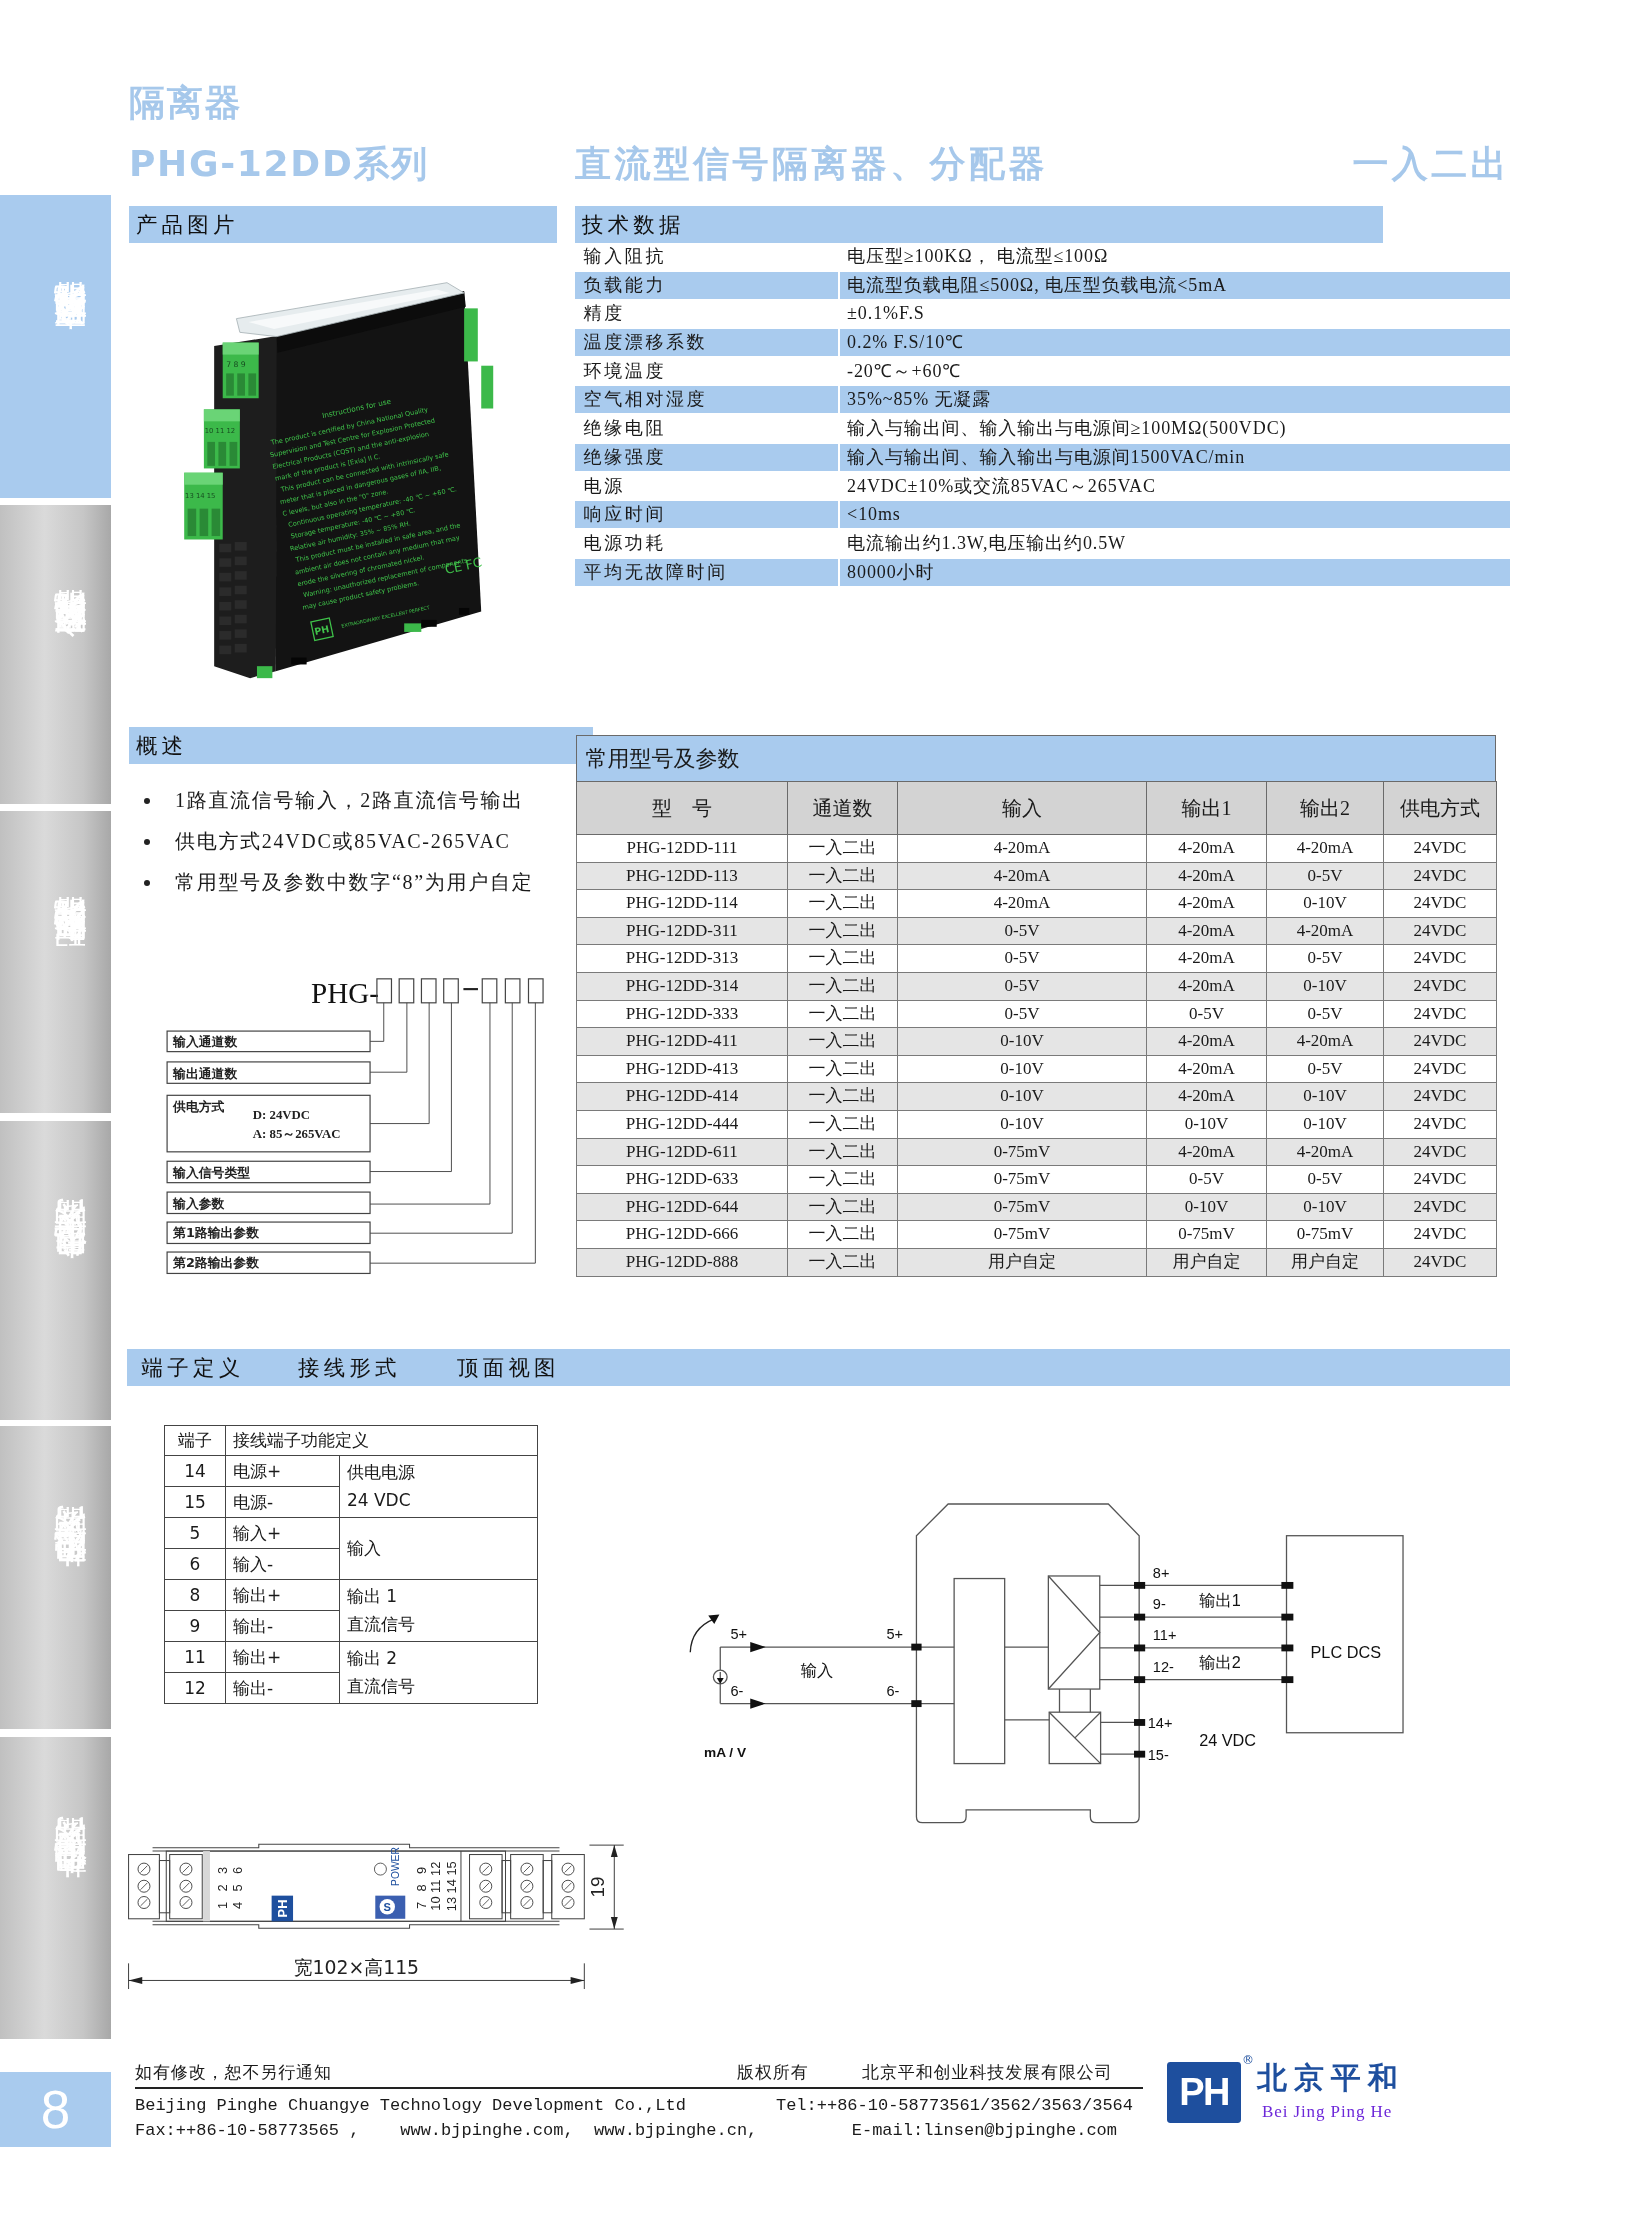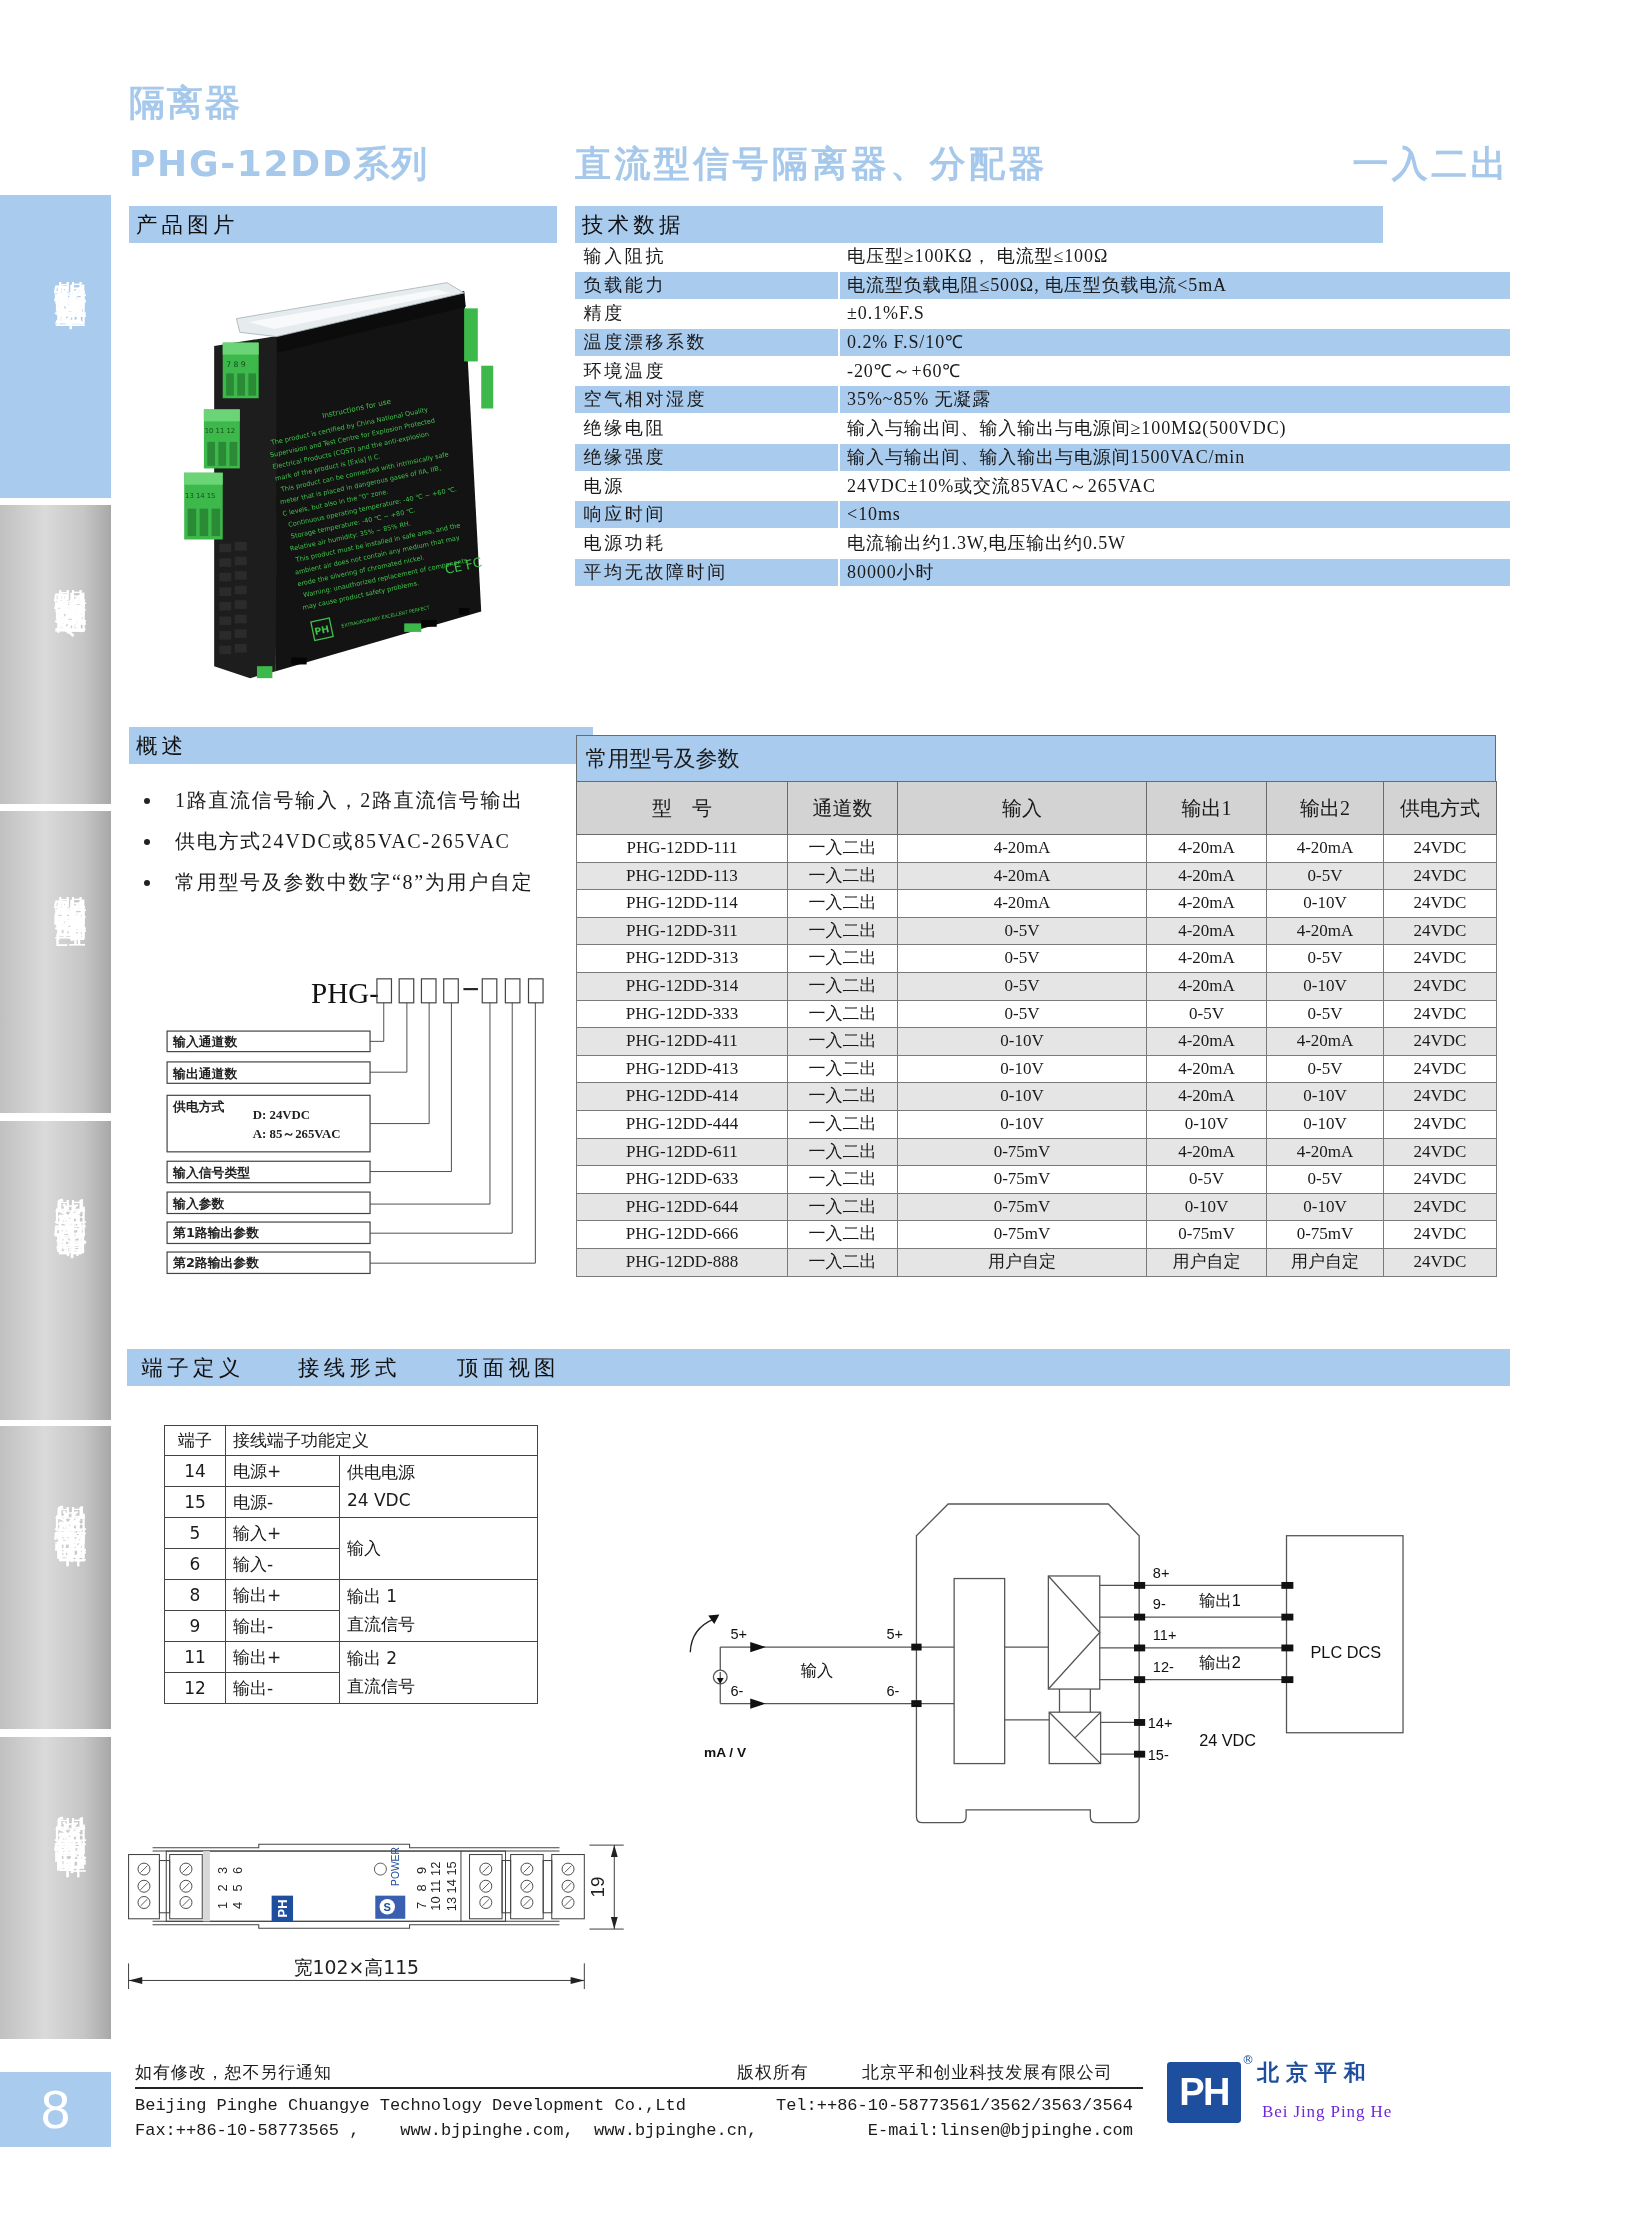--- a/index.html
+++ b/index.html
@@ -676,21 +676,21 @@
     <text x="276" y="164" text-anchor="middle" font-family="DejaVu Sans, sans-serif" font-size="22" fill="#222">宽102×高115</text>
   </svg>
 
   <div class="ft ft-cn" style="left:135px;top:2061px;">如有修改，恕不另行通知</div>
   <div class="ft ft-cn" style="left:737px;top:2061px;">版权所有</div>
   <div class="ft ft-cn" style="left:862px;top:2061px;">北京平和创业科技发展有限公司</div>
   <div class="abs" style="left:135px;top:2087px;width:1008px;height:1.7px;background:#222;"></div>
   <div class="ft ft-mono" style="left:135px;top:2096px;">Beijing Pinghe Chuangye Technology Development Co.,Ltd</div>
   <div class="ft ft-mono" style="right:512px;top:2096px;">Tel:++86-10-58773561/3562/3563/3564</div>
   <div class="ft ft-mono" style="left:135px;top:2121px;">Fax:++86-10-58773565 ,    www.bjpinghe.com,  www.bjpinghe.cn,</div>
-  <div class="ft ft-mono" style="right:512px;top:2121px;">E-mail:linsen@bjpinghe.com</div>
+  <div class="ft ft-mono" style="right:528px;top:2121px;">E-mail:linsen@bjpinghe.com</div>
 
   <div class="logo-box">PH</div>
   <div class="ft" style="left:1242px;top:2053px;font-size:12px;color:#1e4f9e;">®</div>
-  <div class="ft" style="left:1257px;top:2058px;font-size:22px;font-weight:bold;letter-spacing:6.9px;color:#1e4f9e;font-family:'DejaVu Serif',serif;">北京平和</div>
+  <div class="ft" style="left:1257px;top:2058px;font-size:30px;font-weight:bold;letter-spacing:6.9px;color:#1e4f9e;font-family:'DejaVu Serif',serif;">北京平和</div>
   <div class="ft" style="left:1262px;top:2102px;font-size:17px;color:#6d28d9;font-family:'Liberation Serif',serif;letter-spacing:0.9px;">Bei Jing Ping He</div>
 
 </div>
 
 
 </body></html>

